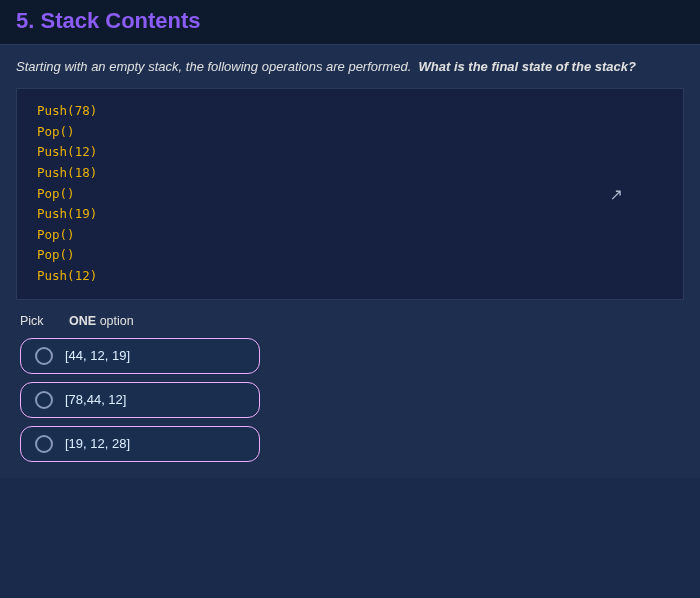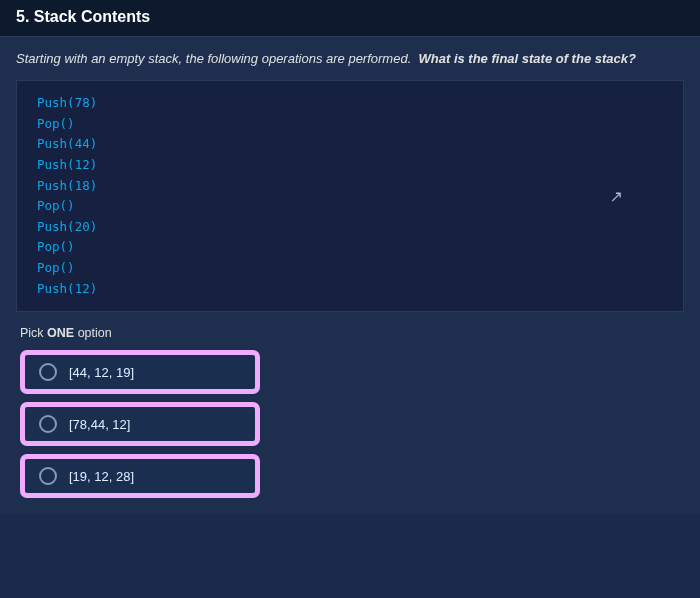--- a/index.html
+++ b/index.html
@@ -17,23 +17,23 @@
       overflow: hidden;
     }
 
     .header {
       background-color: #0d1a2e;
       padding: 8px 16px 10px 16px;
       border-bottom: 1px solid #2a3a5a;
     }
 
     .header h1 {
-      font-size: 16px;
+      font-size: 22px;
       font-weight: bold;
-      color: #ffffff;
+      color: #8b5cf6;
     }
 
     .question-area {
       background-color: #1e2e4e;
       padding: 14px 16px 16px 16px;
     }
 
     .question-text {
       font-size: 13px;
       color: #e0e0e0;
@@ -49,21 +49,21 @@
       background-color: #162040;
       border: 1px solid #2a3a5a;
       padding: 12px 20px;
       margin-bottom: 4px;
       min-height: 180px;
       position: relative;
     }
 
     .operations-box .operation-line {
       font-size: 12.5px;
-      color: #0ea5e9;
+      color: #eab308;
       line-height: 1.65;
       font-family: monospace;
     }
 
     .cursor-indicator {
       position: absolute;
       right: 60px;
       top: 50%;
       transform: translateY(-50%);
       color: #aabbcc;
@@ -72,35 +72,36 @@
 
     .pick-label {
       font-size: 12.5px;
       color: #e0e0e0;
       margin: 14px 0 10px 0;
       padding-left: 4px;
     }
 
     .pick-label strong {
       font-weight: bold;
+      margin-left: 22px;
     }
 
     .options-list {
       display: flex;
       flex-direction: column;
       gap: 8px;
       padding-left: 4px;
     }
 
     .option-item {
       display: flex;
       align-items: center;
       background-color: #1a2e50;
-      border: 5px solid #f0abfc;
-      border-radius: 7px;
+      border: 1px solid #f0abfc;
+      border-radius: 12px;
       padding: 8px 14px;
       width: 240px;
       cursor: pointer;
     }
 
     .radio-circle {
       width: 18px;
       height: 18px;
       border-radius: 50%;
       border: 2px solid #8899bb;
@@ -123,25 +124,24 @@
 
 <div class="question-area">
   <p class="question-text">
     <span>Starting with an empty stack, the following operations are performed.</span>
     &nbsp;<strong>What is the final state of the stack?</strong>
   </p>
 
   <div class="operations-box">
     <div class="operation-line">Push(78)</div>
     <div class="operation-line">Pop()</div>
-    <div class="operation-line">Push(44)</div>
     <div class="operation-line">Push(12)</div>
     <div class="operation-line">Push(18)</div>
     <div class="operation-line">Pop()</div>
-    <div class="operation-line">Push(20)</div>
+    <div class="operation-line">Push(19)</div>
     <div class="operation-line">Pop()</div>
     <div class="operation-line">Pop()</div>
     <div class="operation-line">Push(12)</div>
     <div class="cursor-indicator">↗</div>
   </div>
 
   <p class="pick-label">
     <span>Pick </span><strong>ONE</strong><span> option</span>
   </p>
 

